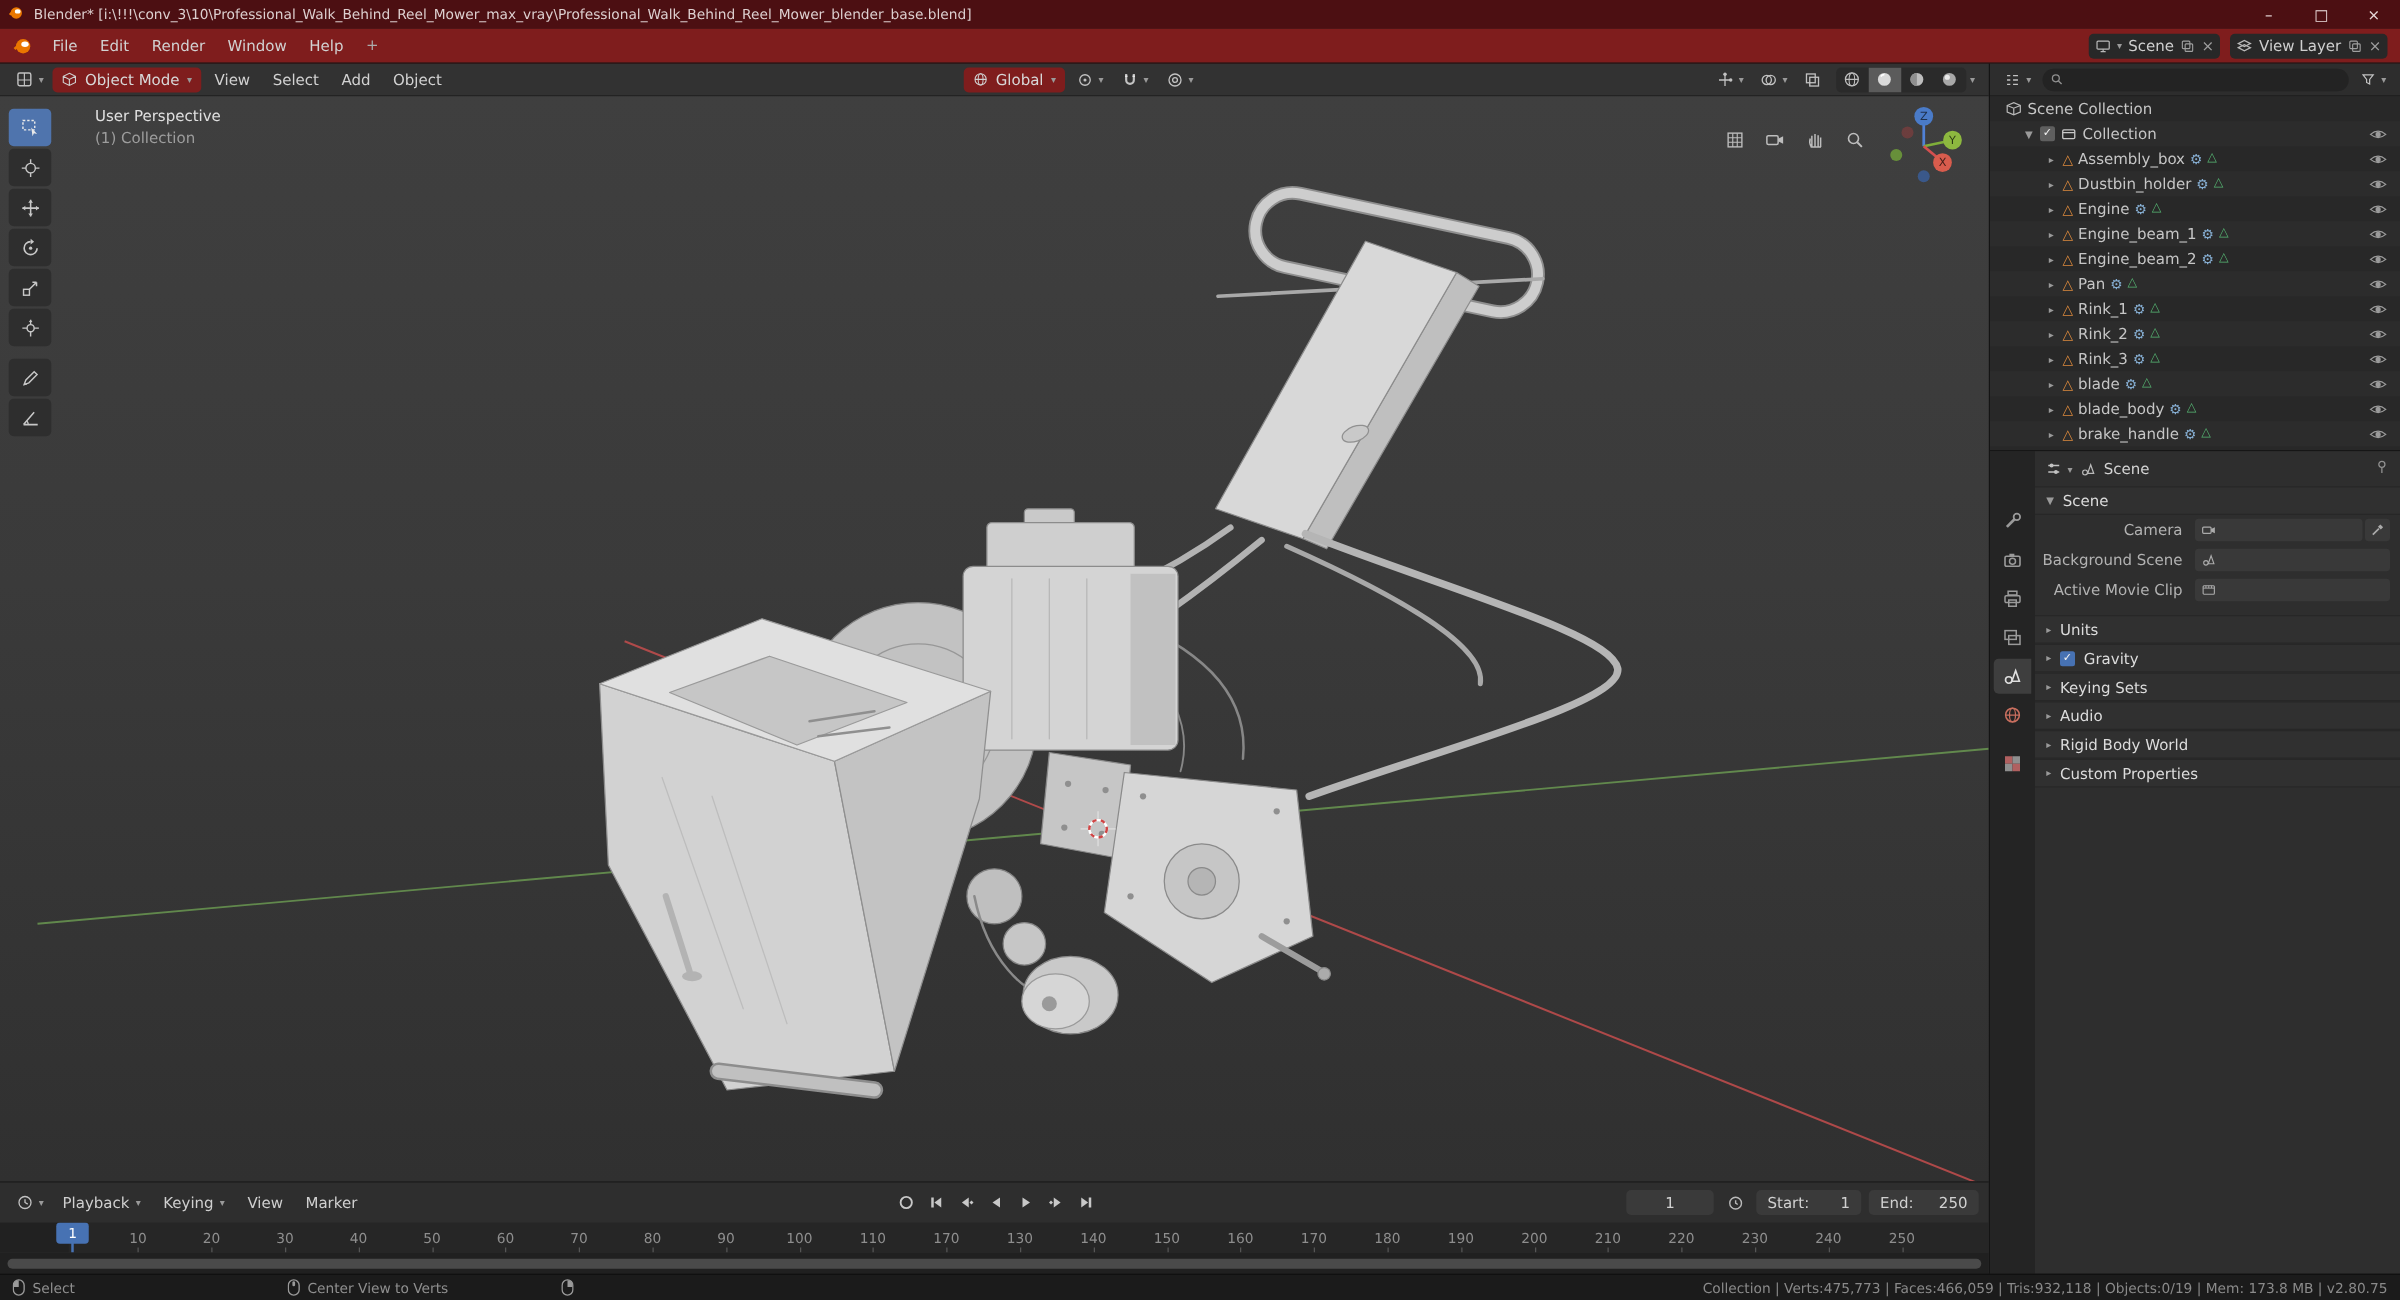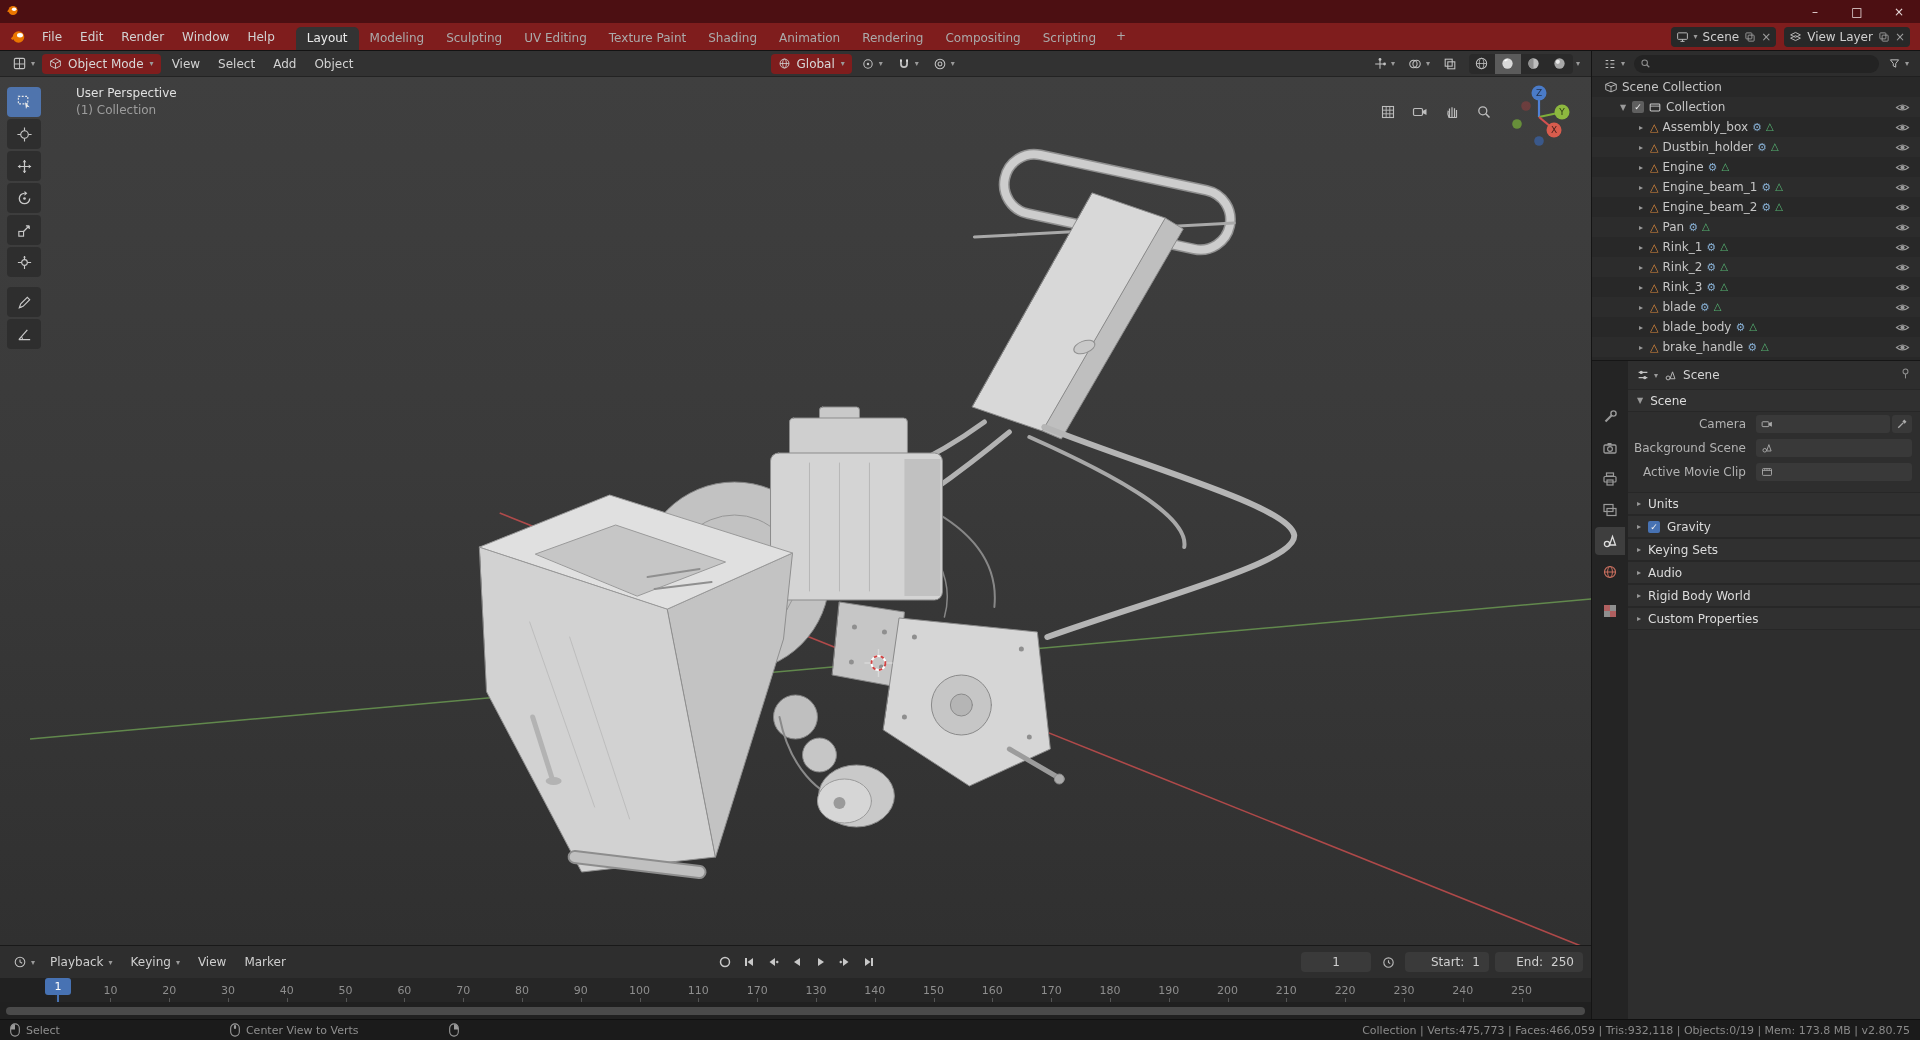--- a/index.html
+++ b/index.html
@@ -64,21 +64,21 @@
   .nav-btn{width:22px;height:22px;display:flex;align-items:center;justify-content:center;border-radius:50%}
 
   
   .timeline{height:74px;flex:none;display:flex;flex-direction:column;background:#2e2e2e;border-top:1px solid #191919}
   .tl-header{height:32px;flex:none;display:flex;align-items:center;padding:0 8px;gap:2px}
   .tl-menu{padding:0 8px;color:#cfcfcf;display:flex;align-items:center;gap:5px}
   .transport{display:flex;align-items:center;gap:2px;margin:0 auto}
   .tr-btn{width:22px;height:20px;display:flex;align-items:center;justify-content:center;border-radius:3px}
   .tl-rightgrp{display:flex;align-items:center;gap:6px}
   .tl-field{height:20px;background:#3a3a3a;border-radius:4px;display:flex;align-items:center;
-    justify-content:flex-end;padding:0 9px;color:#d0d0d0;gap:8px}
+    justify-content:space-between;padding:0 9px;color:#d0d0d0;gap:8px}
   .tl-ruler{height:24px;flex:none;background:#262626;position:relative;display:flex;
     padding-left:81px;overflow:hidden}
   .tick-cell{width:58.8px;flex:none;position:relative;display:flex;align-items:center;
     justify-content:center;color:#8e8e8e;font-size:11px}
   .tick-mark{position:absolute;bottom:0;left:50%;width:1px;height:4px;background:#565656}
   .prerange{position:absolute;left:0;top:0;bottom:0;width:55px;background:rgba(0,0,0,.13);z-index:1}
   .playhead{position:absolute;left:45px;top:0;width:26px;height:17px;background:#4772b3;
     border-radius:3px;color:#fff;font-size:11px;display:flex;align-items:center;justify-content:center;z-index:2}
   .playhead-line{position:absolute;left:57px;top:16px;bottom:0;width:2px;background:#4772b3;z-index:2}
   .tl-scroll{height:18px;flex:none;background:#202020;display:flex;align-items:center;padding:0 6px}
@@ -139,20 +139,21 @@
 <div id="app">
 
   <div class="titlebar">
     <span class="app-logo">
       <svg width="14" height="14" viewBox="0 0 16 16">
           <circle cx="8" cy="8.5" r="5.2" fill="#ea7600"></circle>
           <ellipse cx="9.3" cy="7" rx="2.6" ry="2" fill="#ffffff"></ellipse>
           <path d="M2 10 L6 6" stroke="#ea7600" stroke-width="2" fill="none"></path>
         </svg>
     </span>
+    <span class="title-text">Blender* [i:\!!!\conv_3\10\Professional_Walk_Behind_Reel_Mower_max_vray\Professional_Walk_Behind_Reel_Mower_blender_base.blend]</span>
     <div class="win-controls">
       <div class="win-btn">–</div>
       <div class="win-btn">□</div>
       <div class="win-btn">×</div>
     </div>
   </div>
 
   <div class="topbar">
     <span class="tb-logo">
       <svg width="17" height="17" viewBox="0 0 16 16">
@@ -161,33 +162,20 @@
           <path d="M1.5 10.5 L6 6.5" stroke="#ea7600" stroke-width="2" fill="none"></path>
         </svg>
     </span>
     <div class="menubar">
 
     <span class="menu-item">File</span>
         <span class="menu-item">Edit</span>
         <span class="menu-item">Render</span>
         <span class="menu-item">Window</span>
         <span class="menu-item">Help</span>
-      </div>
-    <div class="ws-tabs">
-
-    <span class="ws-tab active">Layout</span>
-        <span class="ws-tab">Modeling</span>
-        <span class="ws-tab">Sculpting</span>
-        <span class="ws-tab">UV Editing</span>
-        <span class="ws-tab">Texture Paint</span>
-        <span class="ws-tab">Shading</span>
-        <span class="ws-tab">Animation</span>
-        <span class="ws-tab">Rendering</span>
-        <span class="ws-tab">Compositing</span>
-        <span class="ws-tab">Scripting</span>
       </div>
     <span class="plus-tab">+</span>
     <div class="tb-right">
       <div class="selector">
         <svg width="13" height="13" viewBox="0 0 16 16">
             <rect x="2" y="3.5" width="12" height="8" rx="1" fill="none" stroke="#b9b9b9" stroke-width="1.2"></rect>
             <path d="M5.5 14 h5 M8 11.5 V14" stroke="#b9b9b9" stroke-width="1.2"></path>
           </svg>
         <span class="caret">▾</span>
         <span>Scene</span>

